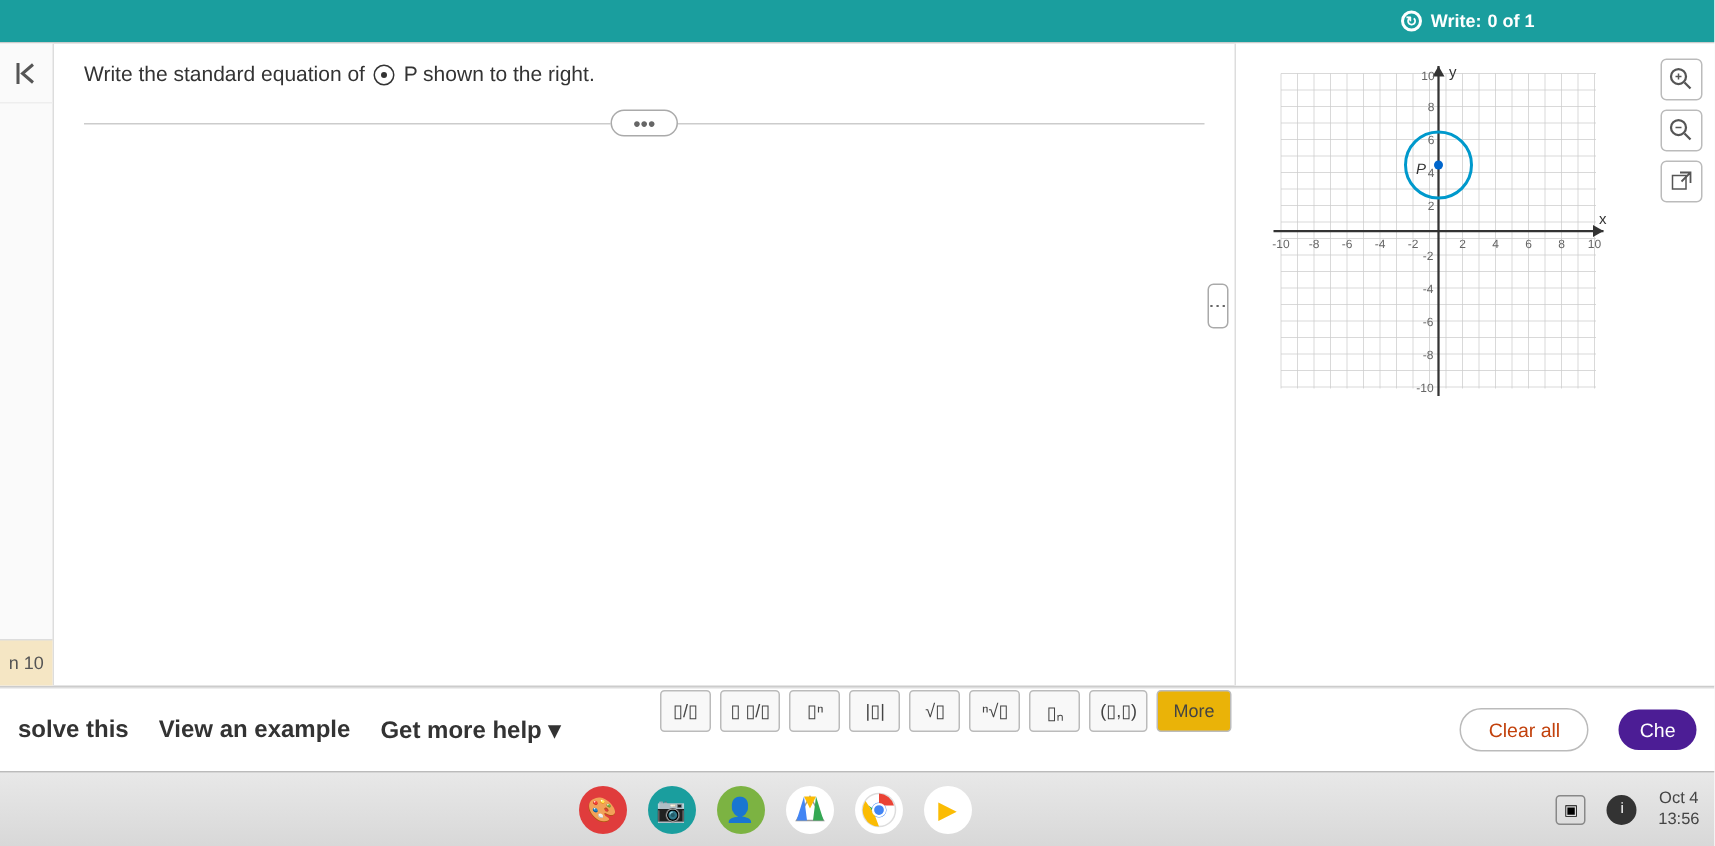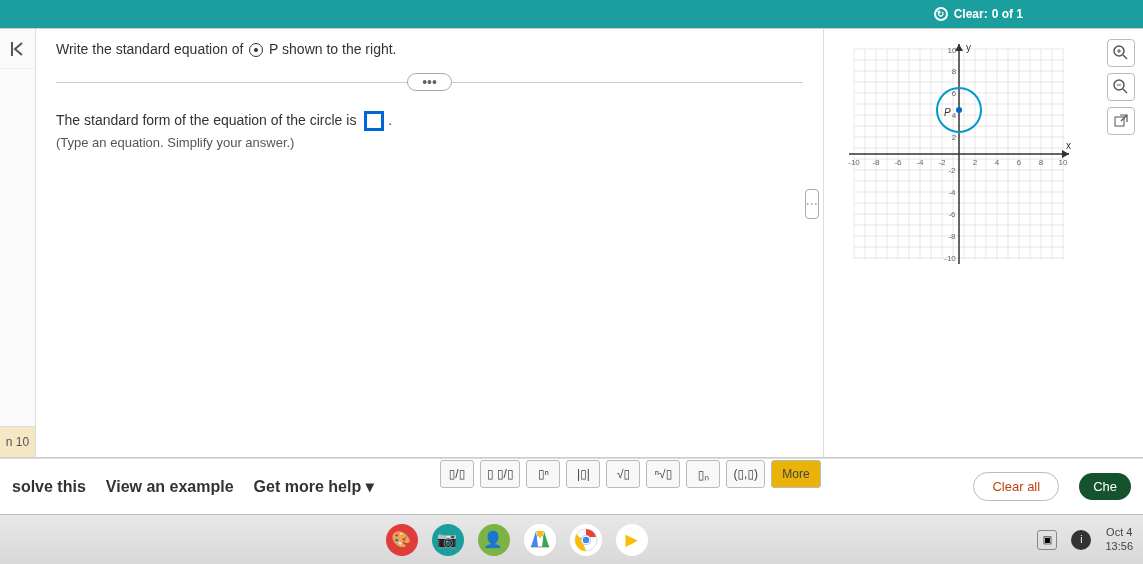--- a/index.html
+++ b/index.html
@@ -235,21 +235,21 @@
       border-radius: 16px;
       padding: 6px 18px;
       background: #fff;
       font-size: 13px;
       cursor: pointer;
       color: #c2410c;
     }
     .check-btn {
       border-radius: 16px;
       padding: 6px 14px;
-      background: #14532d;
+      background: #4c1d95;
       color: white;
       font-size: 13px;
       cursor: pointer;
       border: none;
     }
     .taskbar {
       height: 50px;
       background: linear-gradient(#e8e8e8, #d8d8d8);
       display: flex;
       align-items: center;
@@ -284,21 +284,21 @@
       align-items: center;
       justify-content: center;
       font-size: 10px;
     }
   </style>
 </head>
 <body>
 
 <div class="top-bar">
   <span class="points-icon">↻</span>
-  <span>Clear:</span>
+  <span>Write:</span>
   <span style="width:4px"></span>
   <span>0 of 1</span>
 </div>
 
 <div class="main-area">
   <div class="left-sidebar">
     <div class="collapse-btn">
       <svg width="20" height="20" viewBox="0 0 20 20">
         <path d="M4 3 L4 17" stroke="#555" stroke-width="2" fill="none"></path>
         <path d="M14 4 L7 10 L14 16" stroke="#555" stroke-width="2" fill="none"></path>
@@ -315,26 +315,20 @@
       <span>P</span>
       <span> shown to the right.</span>
     </div>
 
     <div class="divider-row">
       <div class="divider-line"></div>
       <div class="ellipsis-btn">•••</div>
       <div class="divider-line"></div>
     </div>
 
-    <div class="answer-section">
-      <span>The standard form of the equation of the circle is </span>
-      <span class="answer-input"></span>
-      <span>.</span>
-      <div class="hint-text">(Type an equation. Simplify your answer.)</div>
-    </div>
 
     <div class="vertical-handle">⋮</div>
   </div>
 
   <div class="graph-panel">
     <div class="graph-container">
       <svg class="graph-svg" viewBox="0 0 230 230">
         <g stroke="#ccc" stroke-width="0.5">
           <line x1="10" y1="10" x2="10" y2="220"></line>
             <line x1="21" y1="10" x2="21" y2="220"></line>

